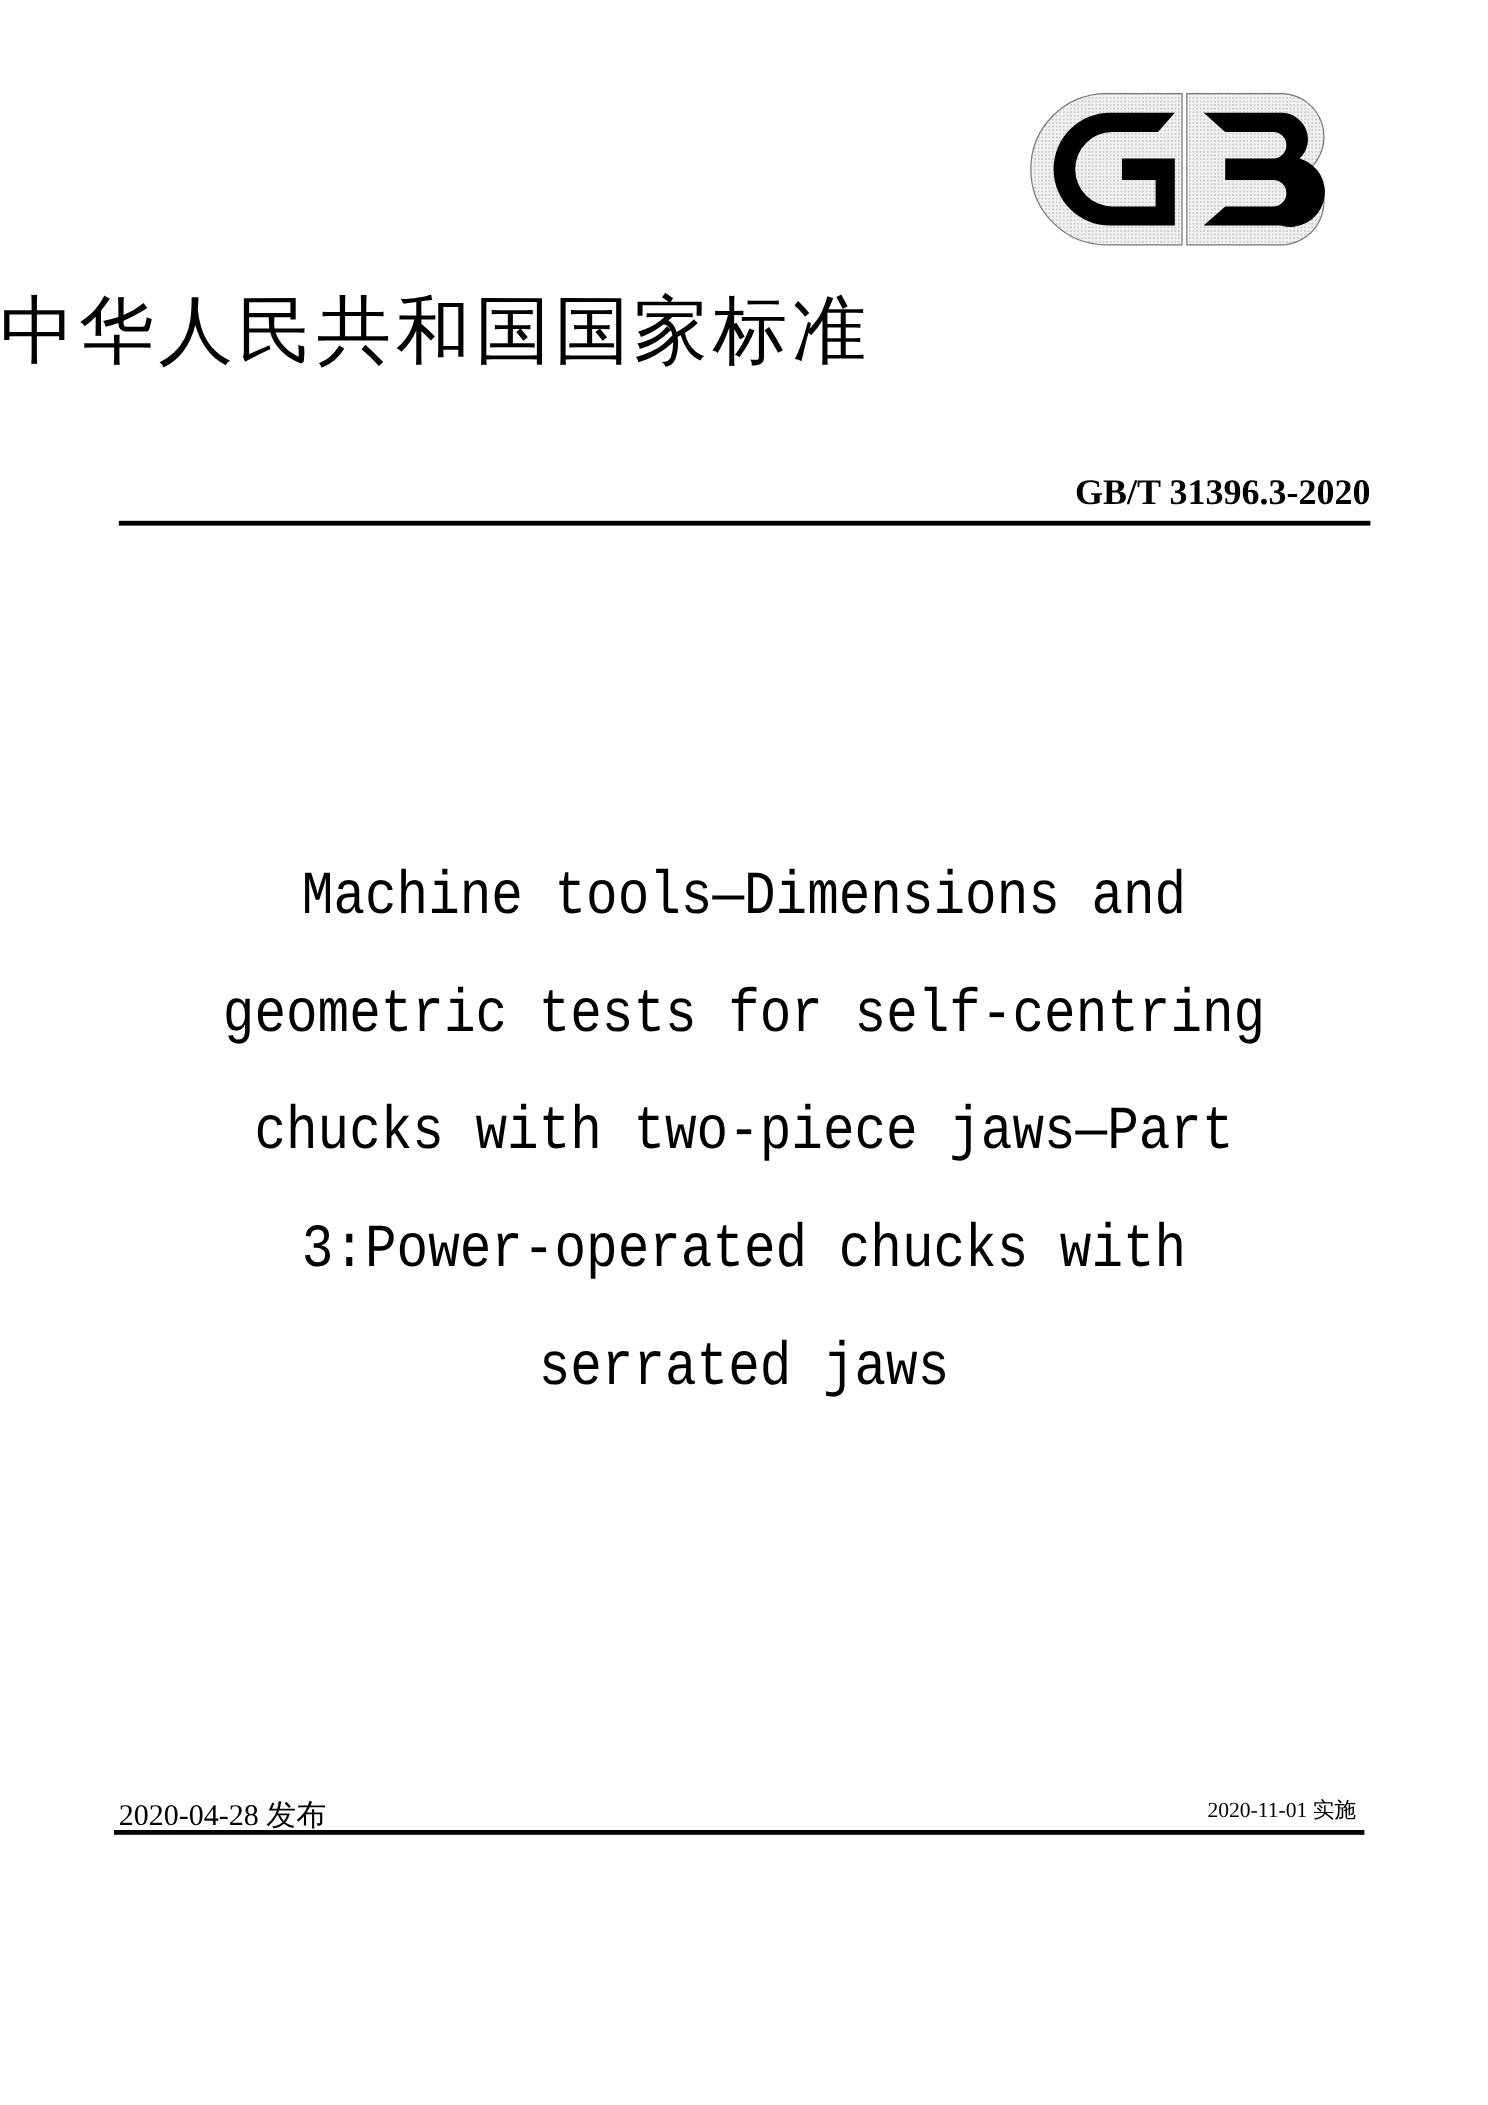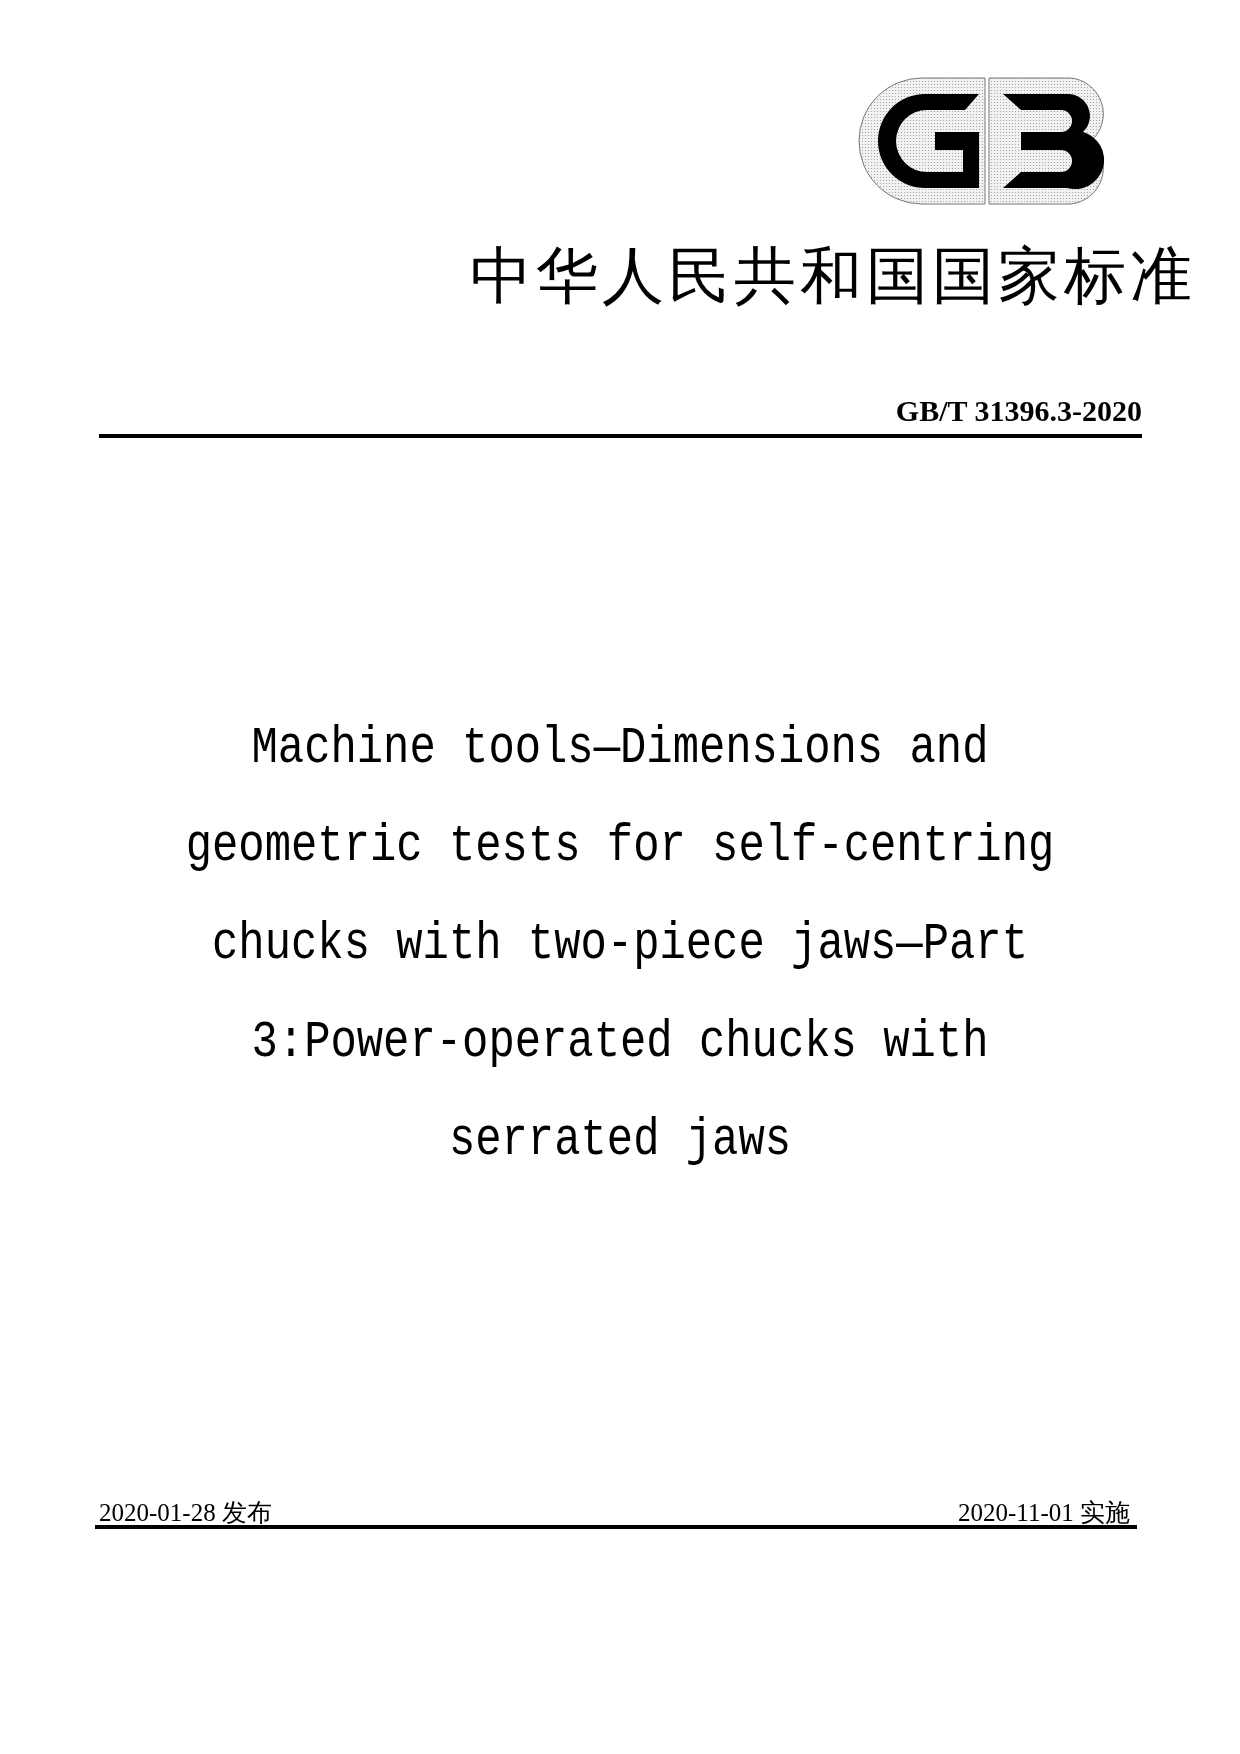--- a/index.html
+++ b/index.html
@@ -1,27 +1,27 @@
 <!DOCTYPE html>
 <html><head>
 <meta charset="utf-8">
 <style>
   html, body { margin:0; padding:0; background:#ffffff; }
   body { width:1240px; height:1754px; position:relative; overflow:hidden; color:#000; }
   .abs { position:absolute; }
   #logo { left:855px; top:74px; width:257px; height:134px; }
-  #cn-title { left:0; width:1196px; top:240px; text-align:right;
+  #cn-title { left:0; width:1196px; top:240px; text-align:left;
     font-family:"DejaVu Serif", serif; font-size:62px; letter-spacing:4px; line-height:72px; }
   #std-no { right:98px; top:379px; font-family:"Liberation Serif", serif; font-weight:bold; font-size:30px;margin-top:15px; }
   #rule-top { left:99px; top:434px; width:1043px; height:4px; background:#000; }
   #en-title { left:0; width:1240px; top:700px; text-align:center;
     font-family:"Liberation Mono", monospace; font-size:51px; line-height:98px; transform:scaleX(0.86); transform-origin:center; }
   #en-title div { white-space:nowrap; }
   #pub-date { left:99px; top:1496px; font-family:"Liberation Serif", serif; font-size:25px; }
-  #impl-date { right:110px; top:1496px; font-family:"Liberation Serif", serif; font-size:25px; }
+  #impl-date { right:110px; top:1496px; font-family:"Liberation Serif", serif; font-size:18px; }
   #rule-bottom { left:95px; top:1525px; width:1042px; height:4px; background:#000; }
 </style>
 </head>
 <body>
 
 <div id="logo" class="abs">
   <svg width="257" height="134" viewBox="0 0 257 134">
     <defs>
       <pattern id="dots" width="3" height="3" patternUnits="userSpaceOnUse">
         <rect width="3" height="3" fill="#f2f2f2"></rect>
@@ -46,16 +46,16 @@
 <div id="rule-top" class="abs"></div>
 
 <div id="en-title" class="abs">
   <div>Machine tools—Dimensions and</div>
   <div>geometric tests for self-centring</div>
   <div>chucks with two-piece jaws—Part</div>
   <div>3:Power-operated chucks with</div>
   <div>serrated jaws</div>
 </div>
 
-<div id="pub-date" class="abs">2020-01-28 发布</div>
+<div id="pub-date" class="abs">2020-04-28 发布</div>
 <div id="impl-date" class="abs">2020-11-01 实施</div>
 
 <div id="rule-bottom" class="abs"></div>
 
 </body></html>

